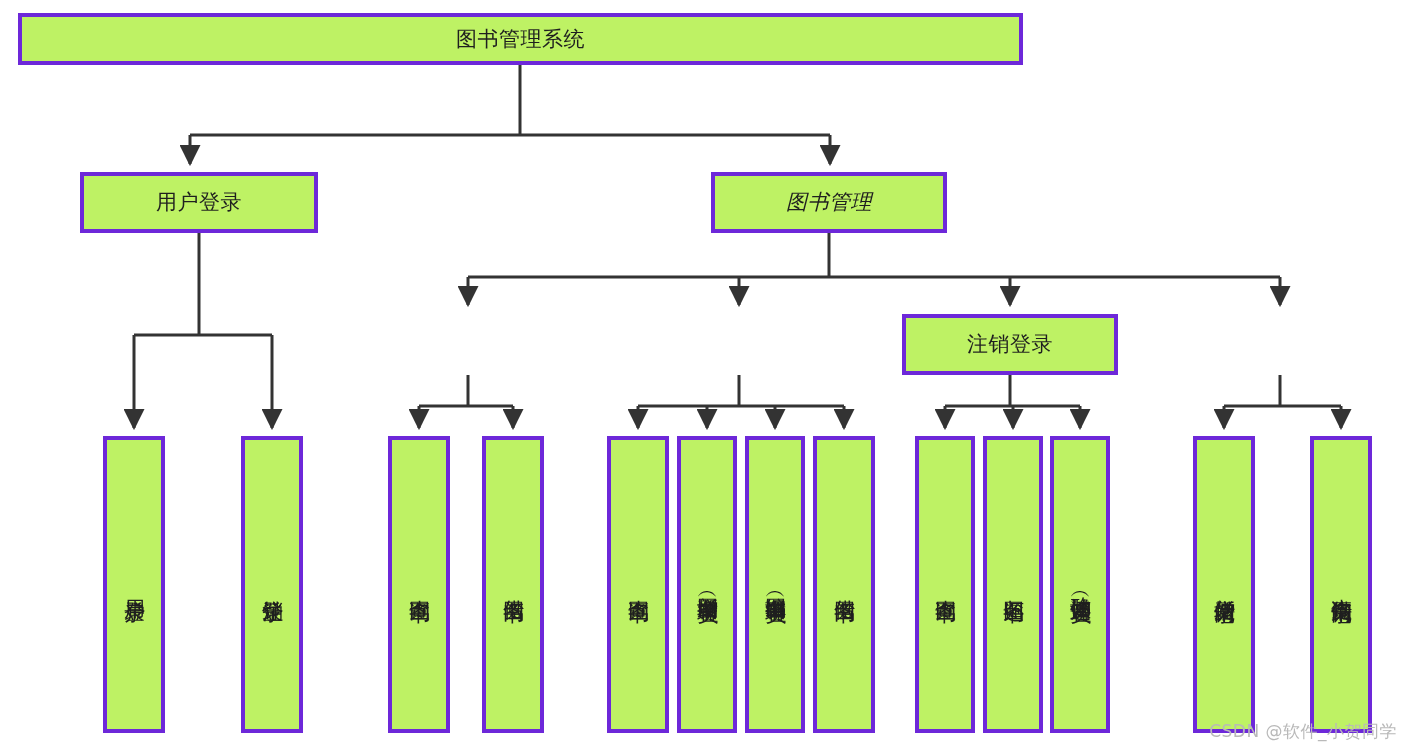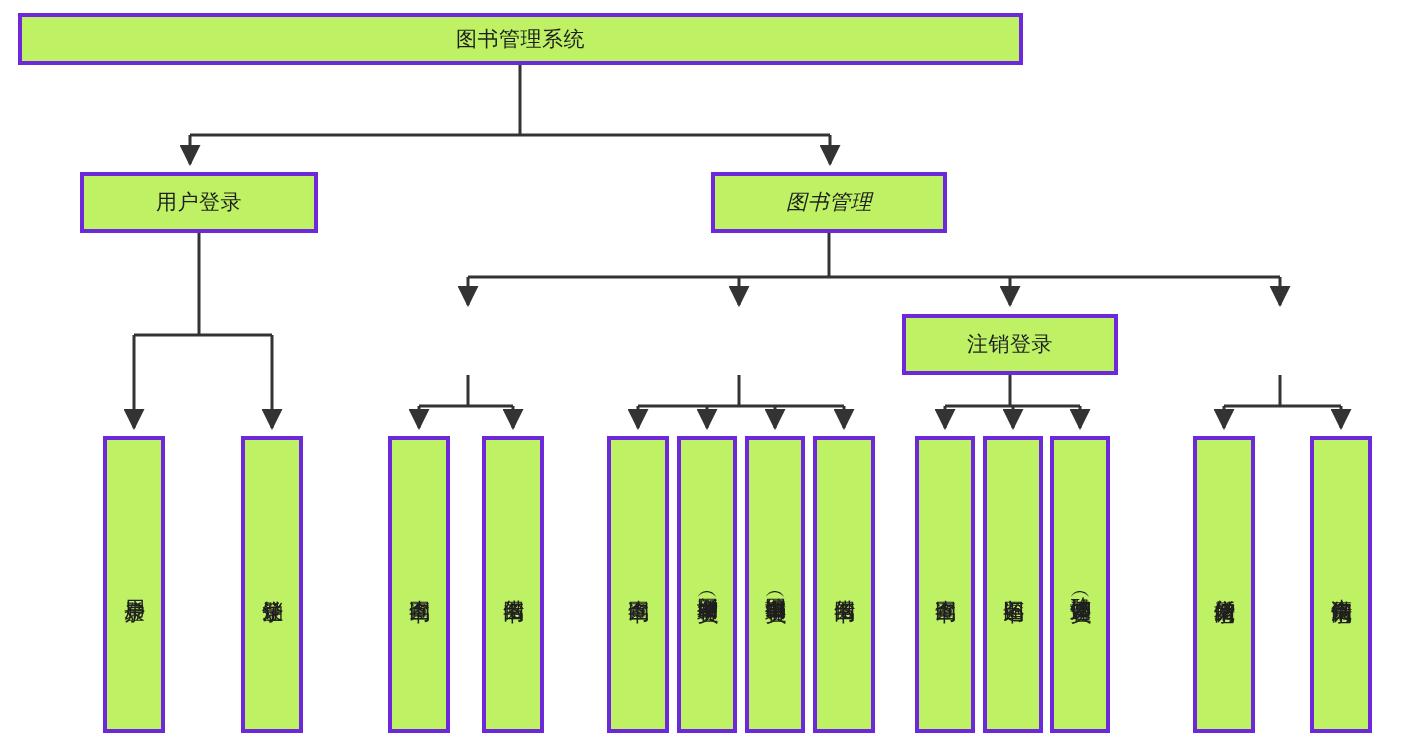--- a/index.html
+++ b/index.html
@@ -172,14 +172,15 @@
     <span class="node-label vertical">确认归还（管理员）</span>
   </div>
 
   <div class="node-box leaf" style="left:1193px; top:436px; width:62px; height:297px;">
     <span class="node-label vertical">新增借阅记录</span>
   </div>
   <div class="node-box leaf" style="left:1310px; top:436px; width:62px; height:297px;">
     <span class="node-label vertical">查询借阅记录</span>
   </div>
 
+  <div class="watermark">CSDN @软件_小贺同学</div>
 
 </div>
 
 </body></html>

